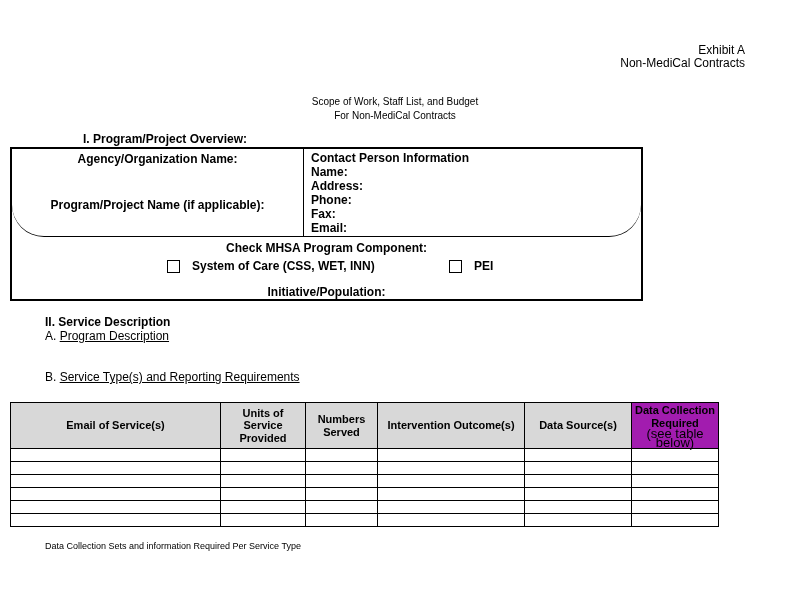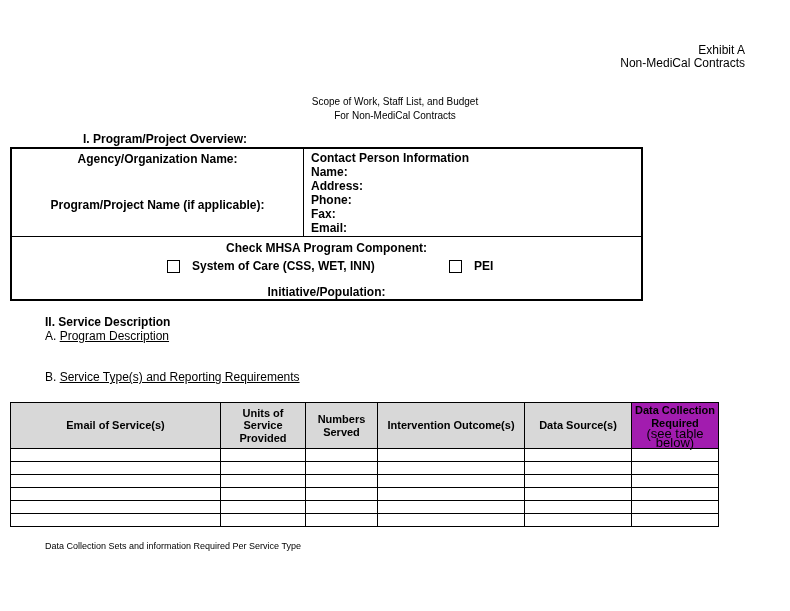--- a/index.html
+++ b/index.html
@@ -9,21 +9,21 @@
   .abs { position:absolute; }
 
   
   .exhibit-block { top:44px; right:45px; text-align:right; line-height:13px; font-size:12px; }
   .title-block { top:95px; left:0; width:790px; text-align:center; line-height:13.5px; font-size:10px; }
 
   
   .sec1-heading { left:59px; top:132px; font-weight:bold;margin-left:24px; }
 
   .t1 { left:10px; top:147px; width:633px; border:2px solid #000; background:#fff; }
-  .t1-row1 { display:flex; height:88px; border-bottom:1.5px solid #000; }
+  .t1-row1 { display:flex; height:88px; border-bottom:1.5px solid #000;border-radius:32px; }
   .t1-left { width:292px; border-right:1.5px solid #000; padding-top:3px; }
   .agency-label { text-align:center; font-weight:bold; }
   .program-label { text-align:center; font-weight:bold; margin-top:32px; }
   .t1-right { flex:1; padding:2px 9px 0 7px; font-weight:bold; line-height:14px; }
   .t1-row2 { position:relative; height:62px; }
   .mhsa-heading { top:4px; left:0; width:100%; text-align:center; font-weight:bold; }
   .cb-line { top:22px; left:0; width:100%; height:16px;padding-left:20px; }
   .cb-group { position:absolute; display:flex; align-items:center; }
   .cb-group1 { left:155px; }
   .cb-group2 { left:437px; }

